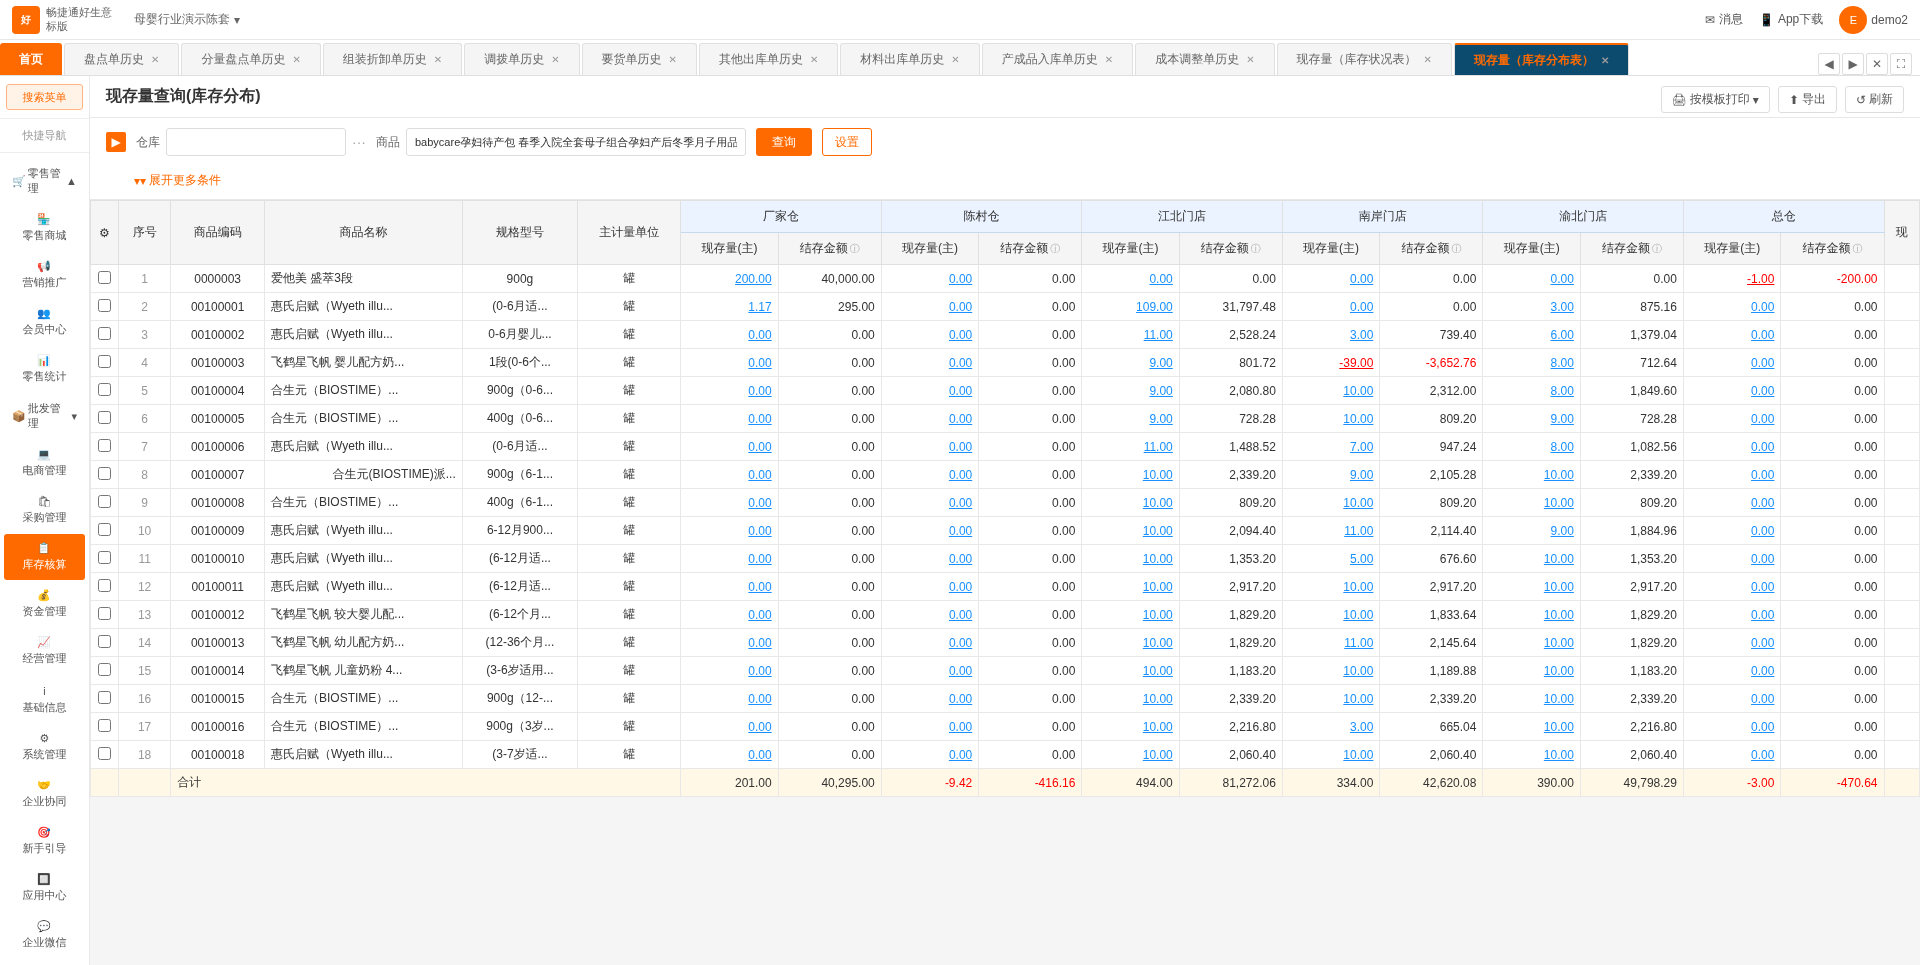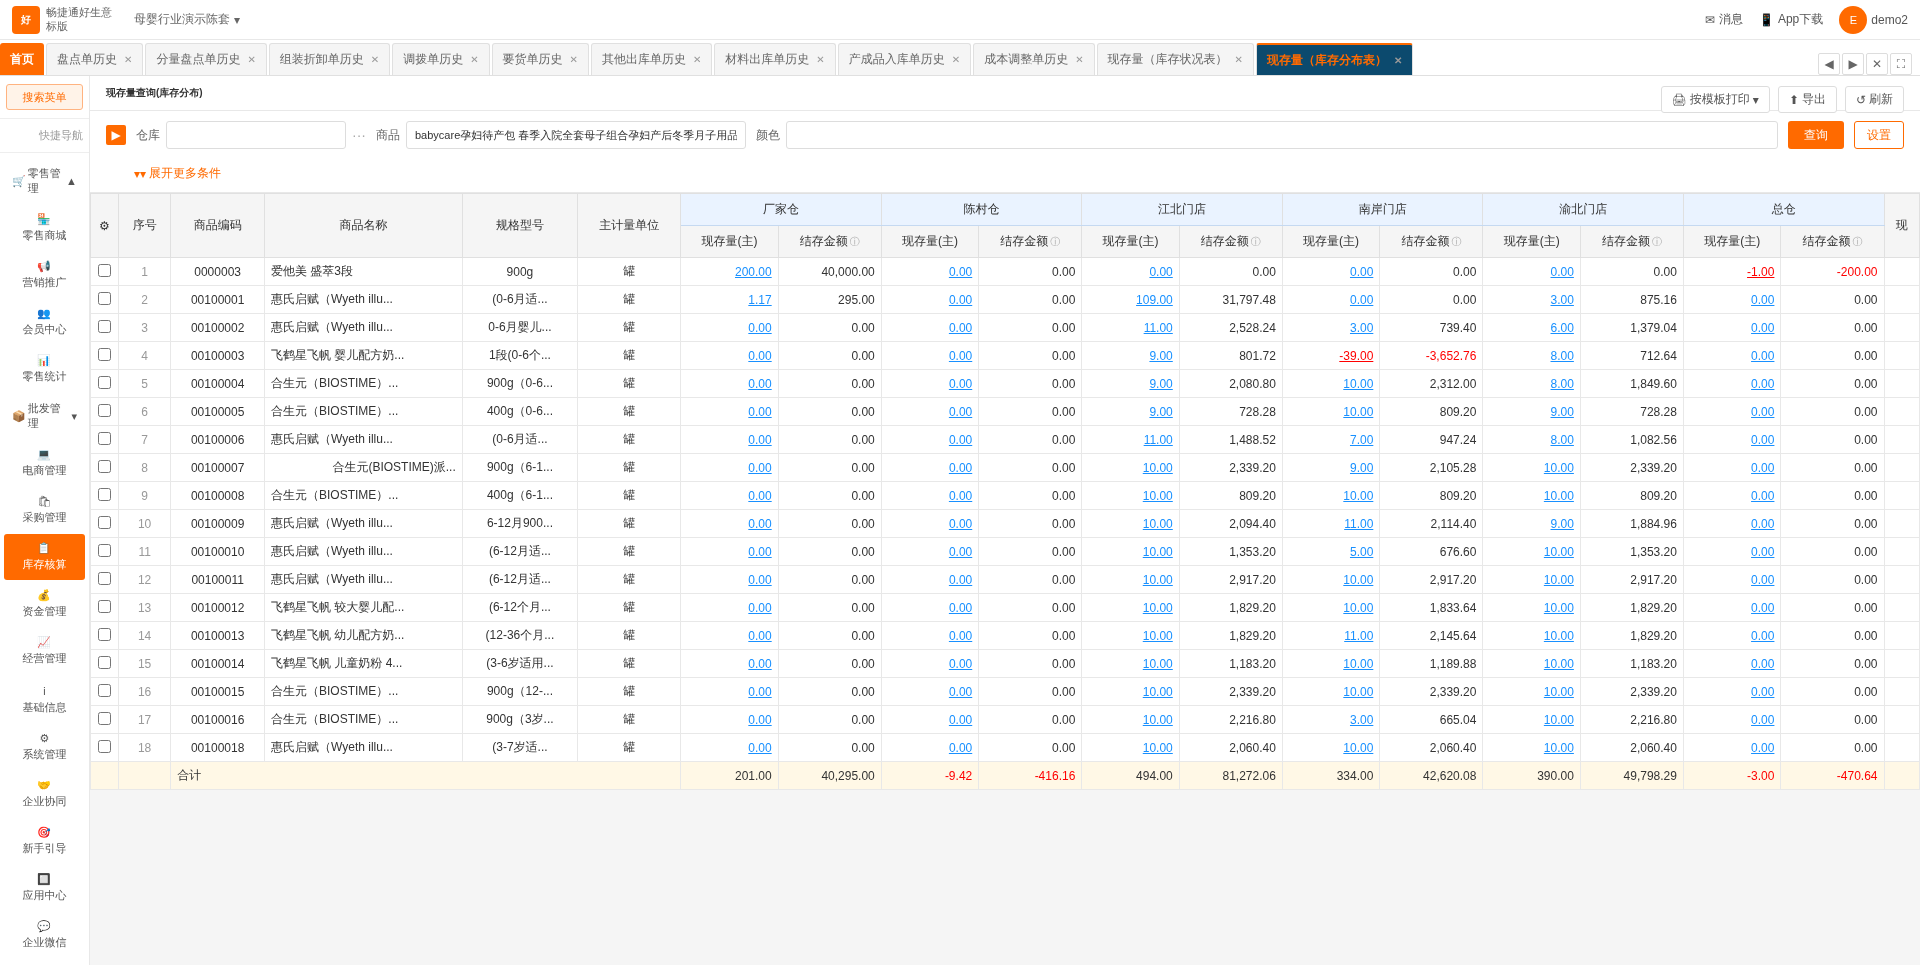--- a/index.html
+++ b/index.html
@@ -9,47 +9,47 @@
     .top-bar { height: 40px; background: #fff; border-bottom: 1px solid #e8e8e8; display: flex; align-items: center; padding: 0 12px; gap: 16px; }
     .logo-area { display: flex; align-items: center; gap: 6px; }
     .logo-icon { width: 28px; height: 28px; background: #ff6a00; border-radius: 4px; display: flex; align-items: center; justify-content: center; color: #fff; font-size: 10px; font-weight: bold; }
     .logo-text { font-size: 11px; color: #666; line-height: 1.2; }
     .top-bar-right { margin-left: auto; display: flex; align-items: center; gap: 16px; }
     .top-bar-btn { display: flex; align-items: center; gap: 4px; font-size: 12px; color: #555; cursor: pointer; }
     .avatar { width: 28px; height: 28px; border-radius: 50%; background: #ff6a00; display: flex; align-items: center; justify-content: center; color: #fff; font-size: 11px; }
 
     
     .tabs-bar { height: 36px; background: #fff; border-bottom: 1px solid #e0e0e0; display: flex; align-items: flex-end; padding-left: 0; overflow: hidden; }
-    .tab-item { height: 32px; padding: 0 10px; display: flex; align-items: center; gap: 4px; font-size: 12px; color: #666; cursor: pointer; border: 1px solid #e0e0e0; border-bottom: none; margin-right: 2px; background: #f5f5f5; white-space: nowrap; border-radius: 3px 3px 0 0; }
+    .tab-item { height: 32px; padding: 0 19px; display: flex; align-items: center; gap: 4px; font-size: 12px; color: #666; cursor: pointer; border: 1px solid #e0e0e0; border-bottom: none; margin-right: 2px; background: #f5f5f5; white-space: nowrap; border-radius: 3px 3px 0 0; }
     .tab-item.active { background: #0c4a6e; color: #ff6a00; font-weight: bold; border-top: 2px solid #ff6a00; }
     .tab-item .close-x { font-size: 10px; color: #999; margin-left: 3px; }
     .home-tab { background: #ff6a00; color: #fff; border: none; font-weight: bold; }
     .tabs-nav { display: flex; align-items: center; margin-left: auto; padding-right: 8px; gap: 2px; }
     .tabs-nav-btn { width: 22px; height: 22px; border: 1px solid #ddd; background: #fff; display: flex; align-items: center; justify-content: center; cursor: pointer; font-size: 12px; color: #666; border-radius: 2px; }
 
     
     .layout { display: flex; height: calc(965px - 76px); }
 
     
     .sidebar { width: 90px; background: #fff; border-right: 1px solid #e8e8e8; display: flex; flex-direction: column; }
     .sidebar-search { padding: 8px 6px; border-bottom: 1px solid #eee; }
     .sidebar-search-btn { width: 100%; height: 26px; background: #fff3e8; border: 1px solid #ffb380; border-radius: 3px; color: #ff6a00; font-size: 11px; cursor: pointer; }
     .sidebar-quick { padding: 6px; border-bottom: 1px solid #eee; }
-    .sidebar-quick-label { font-size: 11px; color: #999; text-align: right; padding: 3px 0; }
+    .sidebar-quick-label { font-size: 11px; color: #999; text-align: center; padding: 3px 0; }
     .sidebar-section { padding: 4px 0; }
     .sidebar-item { padding: 8px 6px; display: flex; flex-direction: column; align-items: center; gap: 2px; cursor: pointer; font-size: 11px; color: #555; border-radius: 3px; margin: 1px 4px; }
     .sidebar-item.active { background: #ff6a00; color: #fff; }
     .sidebar-item.has-arrow { flex-direction: row; justify-content: space-between; padding: 8px 8px; }
 
     
     .main { flex: 1; overflow: hidden; display: flex; flex-direction: column; }
 
     
     .page-header { background: #fff; padding: 10px 16px 0; border-bottom: 1px solid #e8e8e8; }
-    .page-title { font-size: 10px; font-weight: bold; color: #333; margin-bottom: 10px; }
+    .page-title { font-size: 16px; font-weight: bold; color: #333; margin-bottom: 10px; }
     .action-btn { padding: 4px 10px; border: 1px solid #ddd; border-radius: 3px; background: #fff; font-size: 12px; color: #555; cursor: pointer; display: flex; align-items: center; gap: 3px; }
 
     
     .search-bar { background: #fff; padding: 10px 16px; border-bottom: 1px solid #e8e8e8; display: flex; align-items: center; gap: 12px; flex-wrap: wrap; }
     .search-row { display: flex; align-items: center; gap: 10px; width: 100%; }
     .search-field { display: flex; align-items: center; gap: 6px; }
     .search-label { font-size: 12px; color: #666; white-space: nowrap; }
     .search-input { height: 28px; border: 1px solid #ddd; border-radius: 3px; padding: 0 8px; font-size: 12px; color: #333; }
     .search-input-wide { width: 340px; }
     .search-input-med { width: 180px; }
@@ -274,24 +274,20 @@
       <div class="search-row">
         <div class="orange-arrow">▶</div>
         <div class="search-field">
           <span class="search-label">仓库</span>
           <input type="text" class="search-input search-input-med" style="">
           <span class="search-ellipsis">···</span>
         </div>
         <div class="search-field">
           <span class="search-label">商品</span>
           <input type="text" class="search-input search-input-wide" value="babycare孕妇待产包 春季入院全套母子组合孕妇产后冬季月子用品 22件套 ..." style="font-size: 11px;">
-        </div>
-        <div class="search-field" style="flex:1;">
-          <span class="search-label">颜色</span>
-          <input type="text" class="search-input" style="flex: 1 1 0%;">
         </div>
         <button class="query-btn">查询</button>
         <button class="set-btn">设置</button>
       </div>
       <div style="margin-left:28px;">
         <div class="expand-btn">
           <span>▾▾</span>
           <span>展开更多条件</span>
         </div>
       </div>

